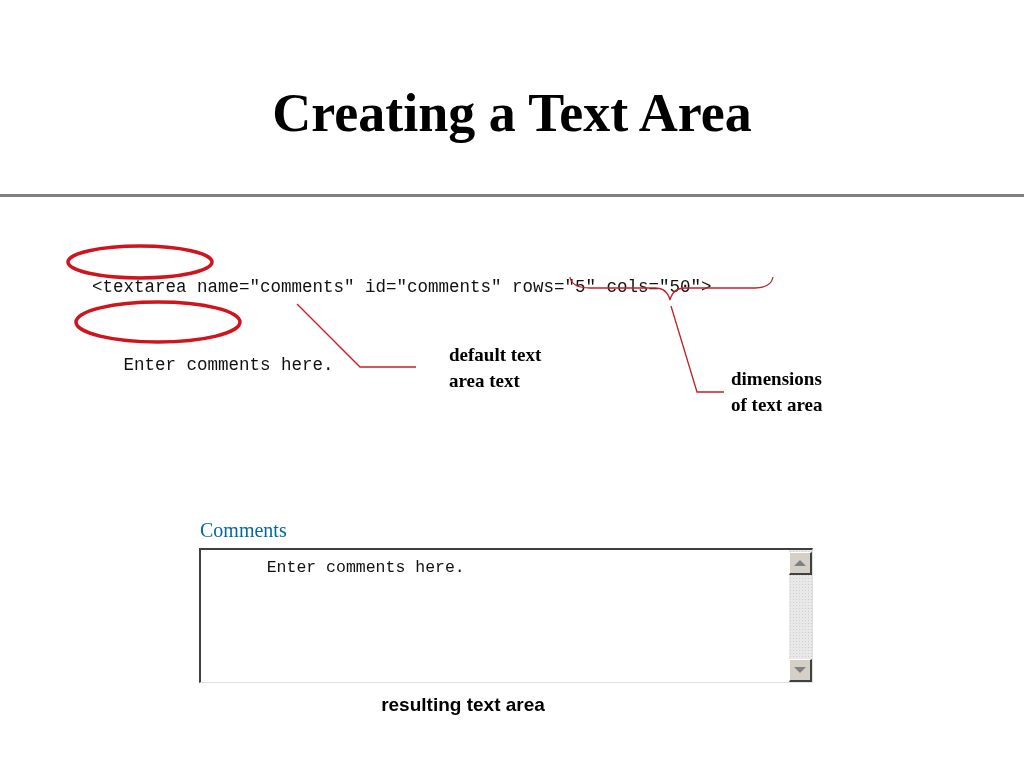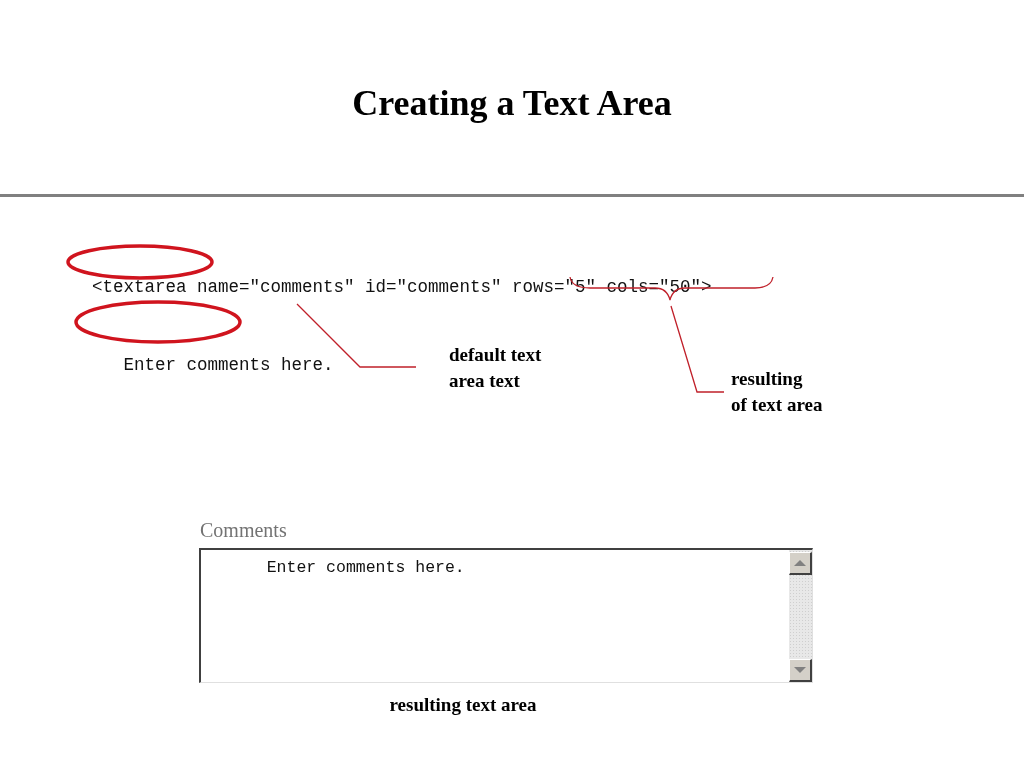--- a/index.html
+++ b/index.html
@@ -1,34 +1,34 @@
 <!DOCTYPE html>
 <html><head>
   <meta charset="utf-8">
   <style>
     html, body { margin: 0; padding: 0; background: #ffffff; }
     body { width: 1024px; height: 768px; position: relative; overflow: hidden; font-family: "Liberation Serif", serif; }
-    .title { position: absolute; left: 0; width: 1024px; top: 82px; text-align: center; font-family: "Liberation Serif", serif; font-weight: bold; font-size: 36px; color: #000; }
+    .title { position: absolute; left: 0; width: 1024px; top: 82px; text-align: center; font-family: "Liberation Serif", serif; font-weight: bold; font-size: 54px; color: #000; }
     .divider { position: absolute; left: 0; top: 194px; width: 1024px; height: 3px; background: #808080; }
     .code { position: absolute; left: 92px; top: 222px; font-family: "Liberation Mono", monospace; font-size: 17.5px; line-height: 26px; color: #111; white-space: pre; }
     .code div { height: 26px; }
     .overlay { position: absolute; left: 0; top: 0; width: 1024px; height: 768px; pointer-events: none; }
     .note { position: absolute; font-family: "Liberation Serif", serif; font-weight: bold; font-size: 19px; line-height: 26px; color: #000; }
     .note-default { left: 449px; top: 342px; }
     .note-dims { left: 731px; top: 366px; }
-    .demo-label { position: absolute; left: 200px; top: 519px; font-family: "Liberation Serif", serif; font-size: 20px; color: #737373; }
+    .demo-label { position: absolute; left: 200px; top: 519px; font-family: "Liberation Serif", serif; font-size: 20px; color: #0369a1; }
     .demo-box { position: absolute; left: 199px; top: 548px; width: 614px; height: 135px; background: #fff; border-top: 2px solid #404040; border-left: 2px solid #404040; border-right: 1px solid #e0e0e0; border-bottom: 1px solid #e0e0e0; box-sizing: border-box; }
     .demo-text { position: absolute; left: 36px; top: 8px; font-family: "Liberation Mono", monospace; font-size: 16.5px; color: #111; white-space: pre; }
     .scrollbar { position: absolute; right: 0; top: 0; width: 23px; height: 100%; background-color: #e8e8e8; background-image: radial-gradient(#cfcfcf 0.8px, transparent 0.9px); background-size: 3px 3px; }
     .sb-btn { position: absolute; left: 0; width: 23px; height: 23px; box-sizing: border-box; background: #d4d0c8; border-top: 1px solid #ffffff; border-left: 1px solid #ffffff; border-right: 2px solid #404040; border-bottom: 2px solid #404040; display: flex; align-items: center; justify-content: center; }
     .sb-up { top: 2px; }
     .sb-down { bottom: 0; }
     .arrow-up { width: 0; height: 0; border-left: 6px solid transparent; border-right: 6px solid transparent; border-bottom: 6px solid #808080; }
     .arrow-down { width: 0; height: 0; border-left: 6px solid transparent; border-right: 6px solid transparent; border-top: 6px solid #808080; }
-    .caption { position: absolute; left: 0; width: 926px; top: 694px; text-align: center; font-family: Liberation Serif, serif; font-weight: bold; font-size: 19px; color: #000; }
+    .caption { position: absolute; left: 0; width: 926px; top: 694px; text-align: center; font-family: Liberation Sans, sans-serif; font-weight: bold; font-size: 19px; color: #000; }
     .caption-mask { position: absolute; left: 190px; top: 684px; width: 640px; height: 9px; background: #fff; }
   </style>
 </head>
 <body>
 
 <div class="title">Creating a Text Area</div>
 <div class="divider"></div>
 
 <div class="code">
   <div>&lt;textarea name="comments" id="comments" rows="5" cols="50"&gt;</div>
@@ -42,21 +42,21 @@
   <path d="M570 277 Q572 288 590 288 L655 288 Q667 288 670 300 Q673 288 685 288 L755 288 Q771 288 773 277" fill="none" stroke="#c0202a" stroke-width="1.3"></path>
   <path d="M671 306 L697 392 L724 392" fill="none" stroke="#c0202a" stroke-width="1.3"></path>
 </svg>
 
 <div class="note note-default">
   <div>default text</div>
   <div>area text</div>
 </div>
 
 <div class="note note-dims">
-  <div>resulting</div>
+  <div>dimensions</div>
   <div>of text area</div>
 </div>
 
 <div class="caption">resulting text area</div>
 <div class="caption-mask"></div>
 
 <div class="demo-label">Comments</div>
 <div class="demo-box">
   <div class="demo-text">   Enter comments here.</div>
   <div class="scrollbar">

